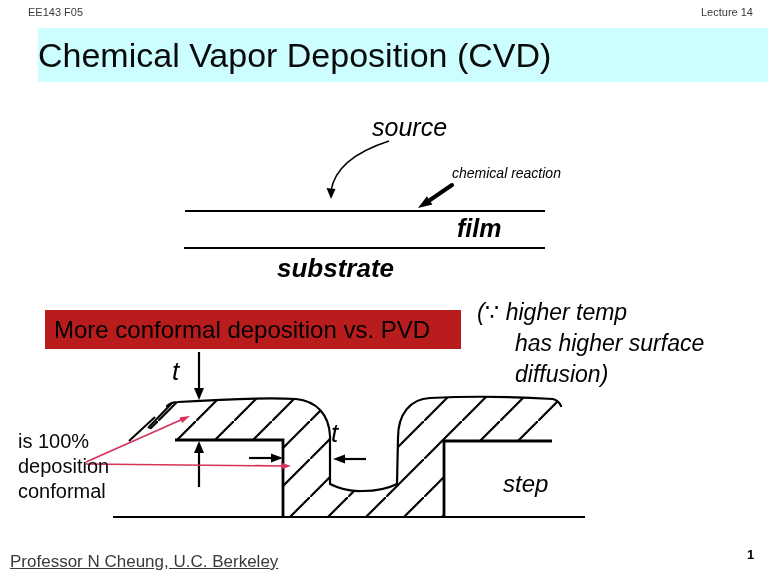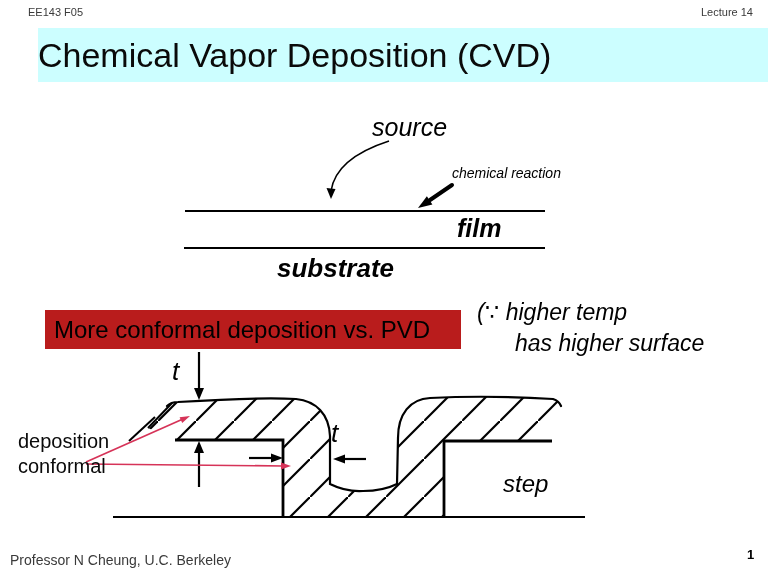--- a/index.html
+++ b/index.html
@@ -40,21 +40,21 @@
 
   #because-note { left: 477px; top: 297px; font-size: 23px; line-height: 31px; }
   #because-note .cont { margin-left: 38px; }
 
   #t-label-top  { left: 172px; top: 356px; font-size: 26px; }
   #t-label-side { left: 331px; top: 418px; font-size: 26px; }
   #step-label   { left: 503px; top: 470px; font-size: 24px; }
 
   #conformal-note { left: 18px; top: 429px; font-size: 20px; line-height: 25px; color: #0a0a0a; }
 
-  #credit { left: 10px; top: 552px; font-size: 14px; color: #3a3a3a; }
+  #credit { left: 10px; top: 552px; font-size: 17px; color: #3a3a3a; text-decoration: underline; }
   #page-number { left: 747px; top: 547px; font-size: 13px; font-weight: 600; }
 
   #lineart { position: absolute; left: 0; top: 0; }
 </style>
 </head>
 <body>
 
 <div class="abs corner-text" id="course-code">EE143 F05</div>
 <div class="abs corner-text" id="lecture-number">Lecture 14</div>
 
@@ -155,25 +155,27 @@
 <div class="abs ital" id="film-label">film</div>
 <div class="abs ital" id="substrate-label">substrate</div>
 
 <div class="abs" id="banner">
   <span>More conformal deposition vs. PVD</span>
 </div>
 
 <div class="abs ital" id="because-note">
   <div>(∵ higher temp</div>
   <div class="cont">has higher surface</div>
+  <div class="cont">diffusion)</div>
 </div>
 
 <div class="abs ital" id="t-label-top">t</div>
 <div class="abs ital" id="t-label-side">t</div>
 <div class="abs ital" id="step-label">step</div>
 
 <div class="abs" id="conformal-note">
+  <div>is 100%</div>
   <div>deposition</div>
   <div>conformal</div>
 </div>
 
 <div class="abs" id="credit">Professor N Cheung, U.C. Berkeley</div>
 <div class="abs" id="page-number">1</div>
 
 </body></html>

